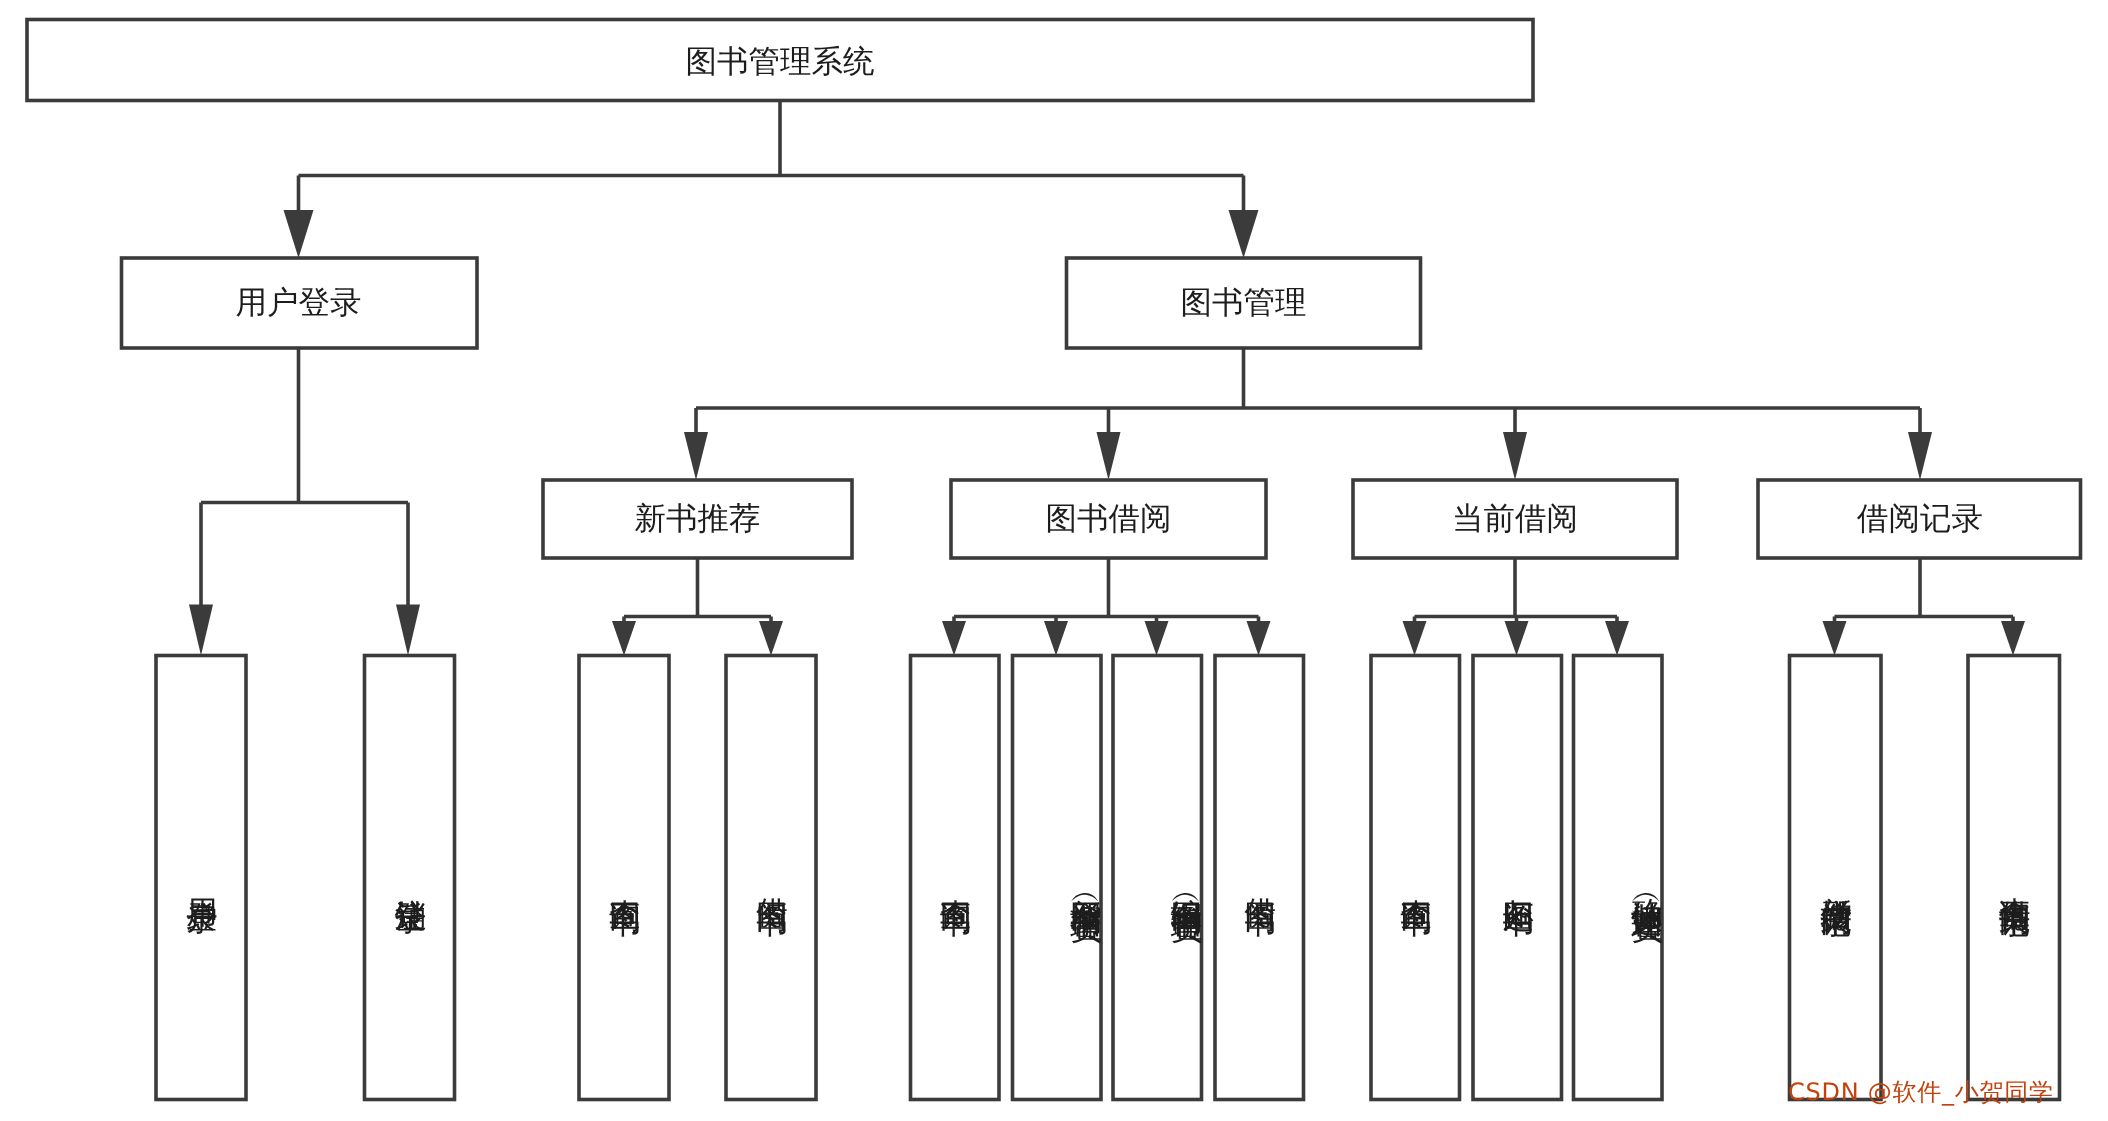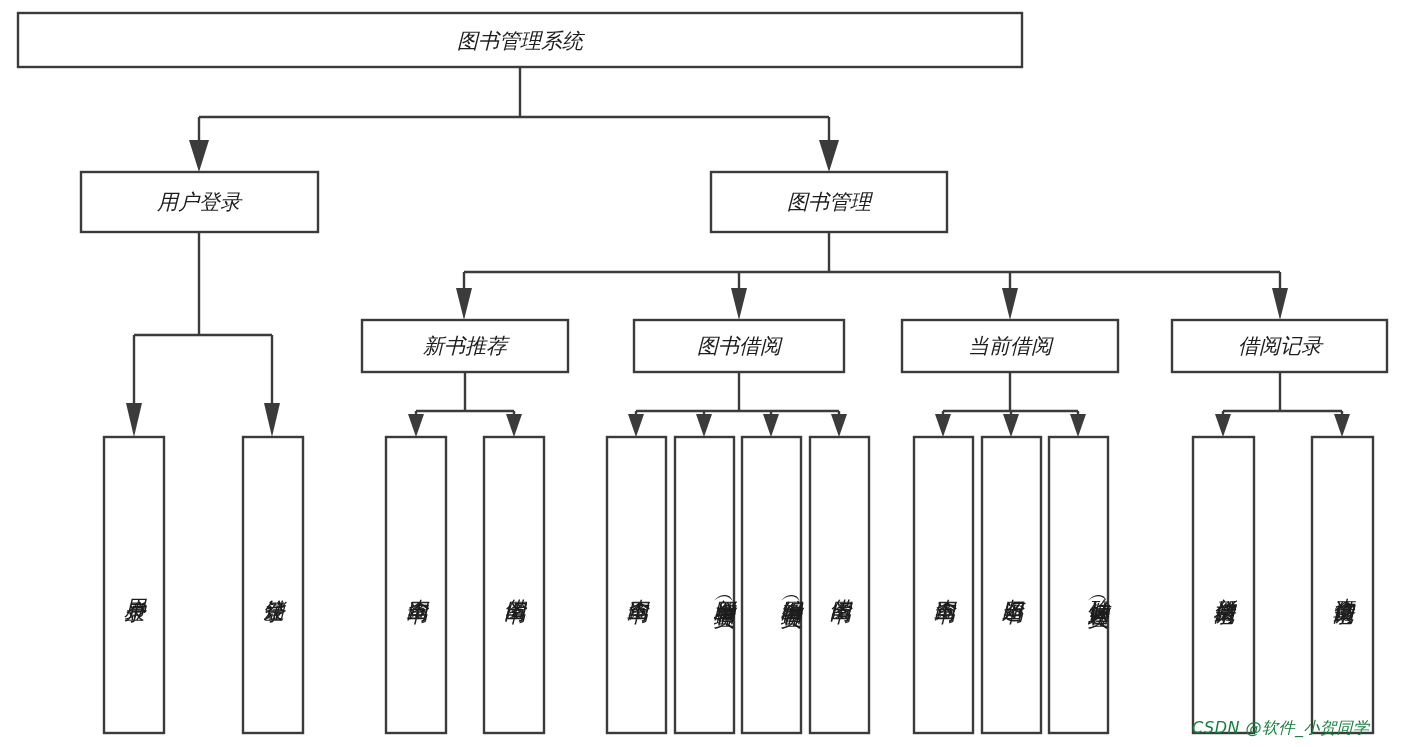--- a/index.html
+++ b/index.html
@@ -11,21 +11,20 @@
   body {
     width: 1405px;
     height: 747px;
     font-family: "DejaVu Sans", "Liberation Sans", sans-serif;
     overflow: hidden;
   }
   #diagram-root {
     position: relative;
     width: 1170px;
     height: 747px;
-    font-style: italic;
   }
   svg#tree-svg {
     position: absolute;
     top: 0;
     left: 0;
     width: 1405px;
     height: 747px;
     display: block;
   }
   .node-box {
@@ -63,21 +62,21 @@
     display: flex;
     align-items: center;
     justify-content: center;
     white-space: nowrap;
     pointer-events: none;
   }
   .watermark {
     position: absolute;
     font-family: "DejaVu Sans", "Liberation Sans", sans-serif;
     font-size: 16px;
-    color: #15803d;
+    color: #c2410c;
     white-space: nowrap;
     letter-spacing: 0.5px;
   }
 </style>
 </head>
 <body>
 
 <div id="diagram-root">
 
   <svg id="tree-svg" viewBox="0 0 1405 747">

